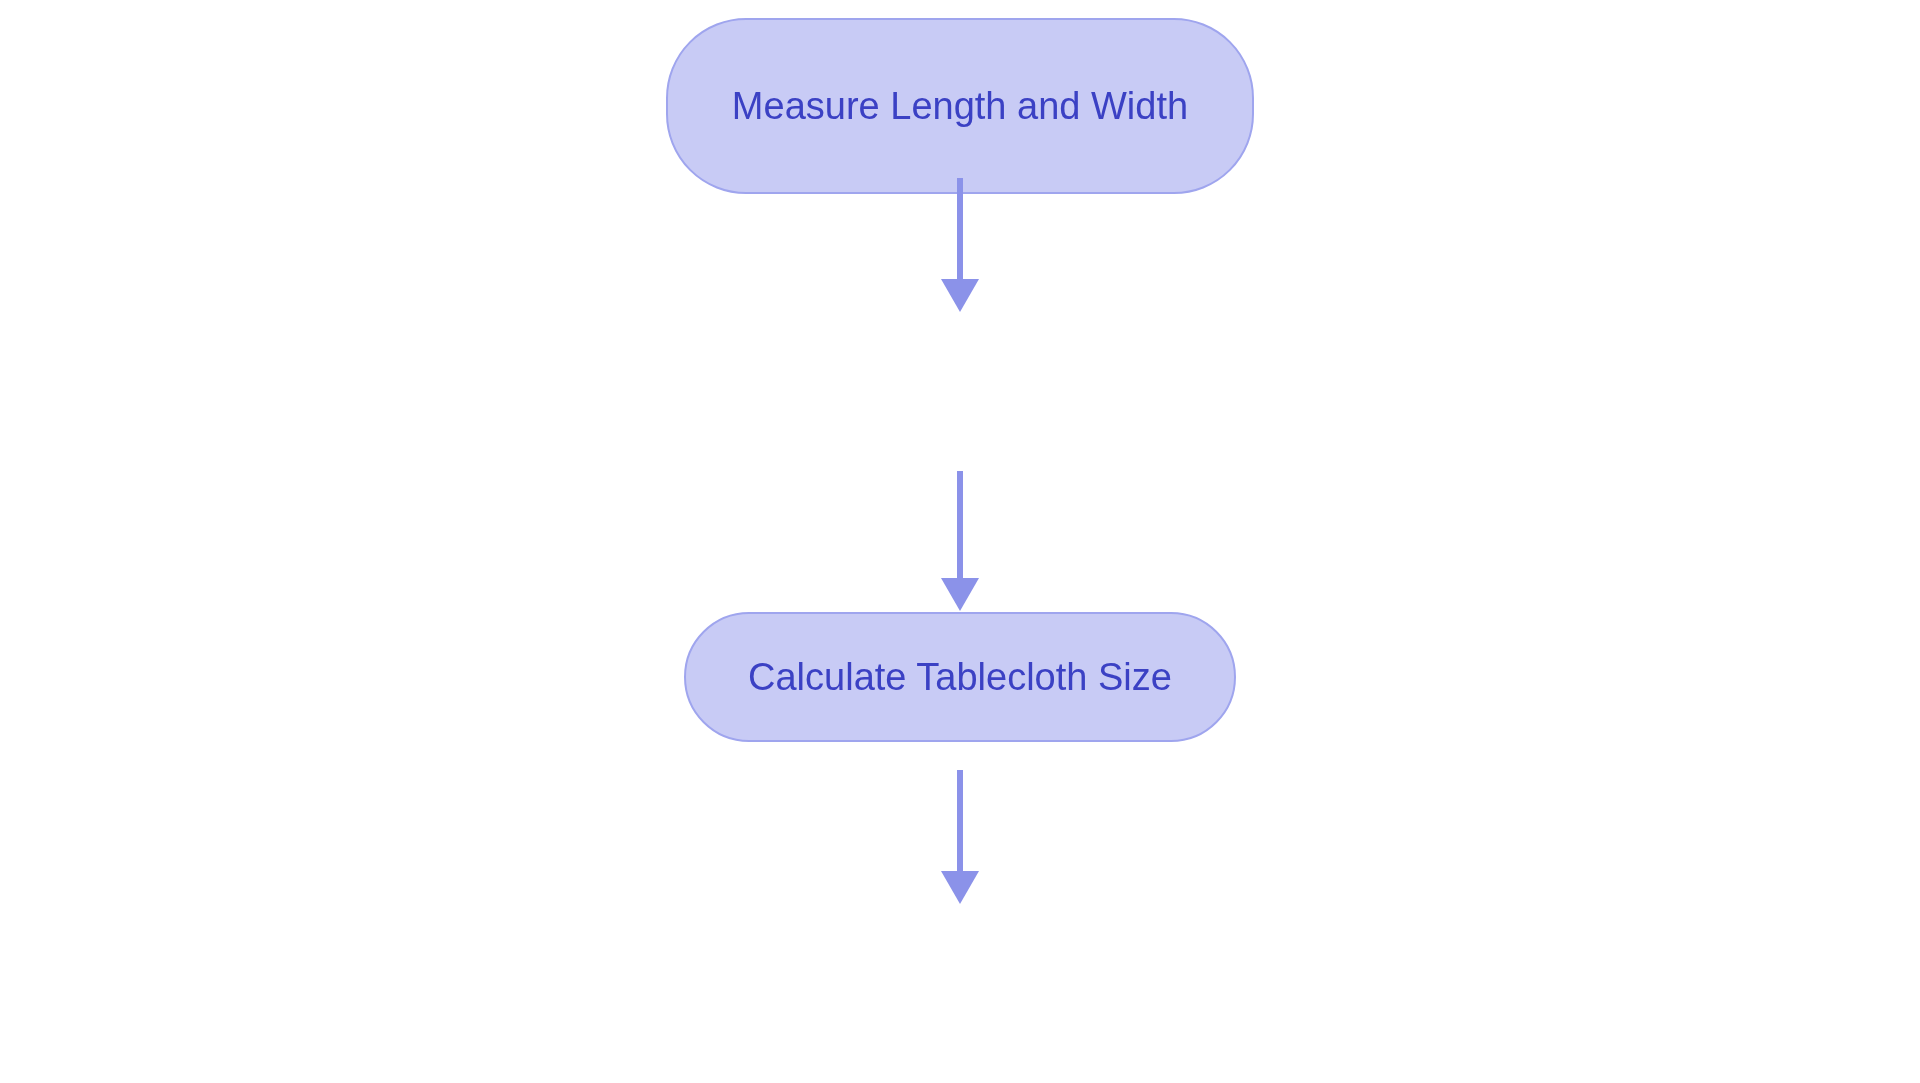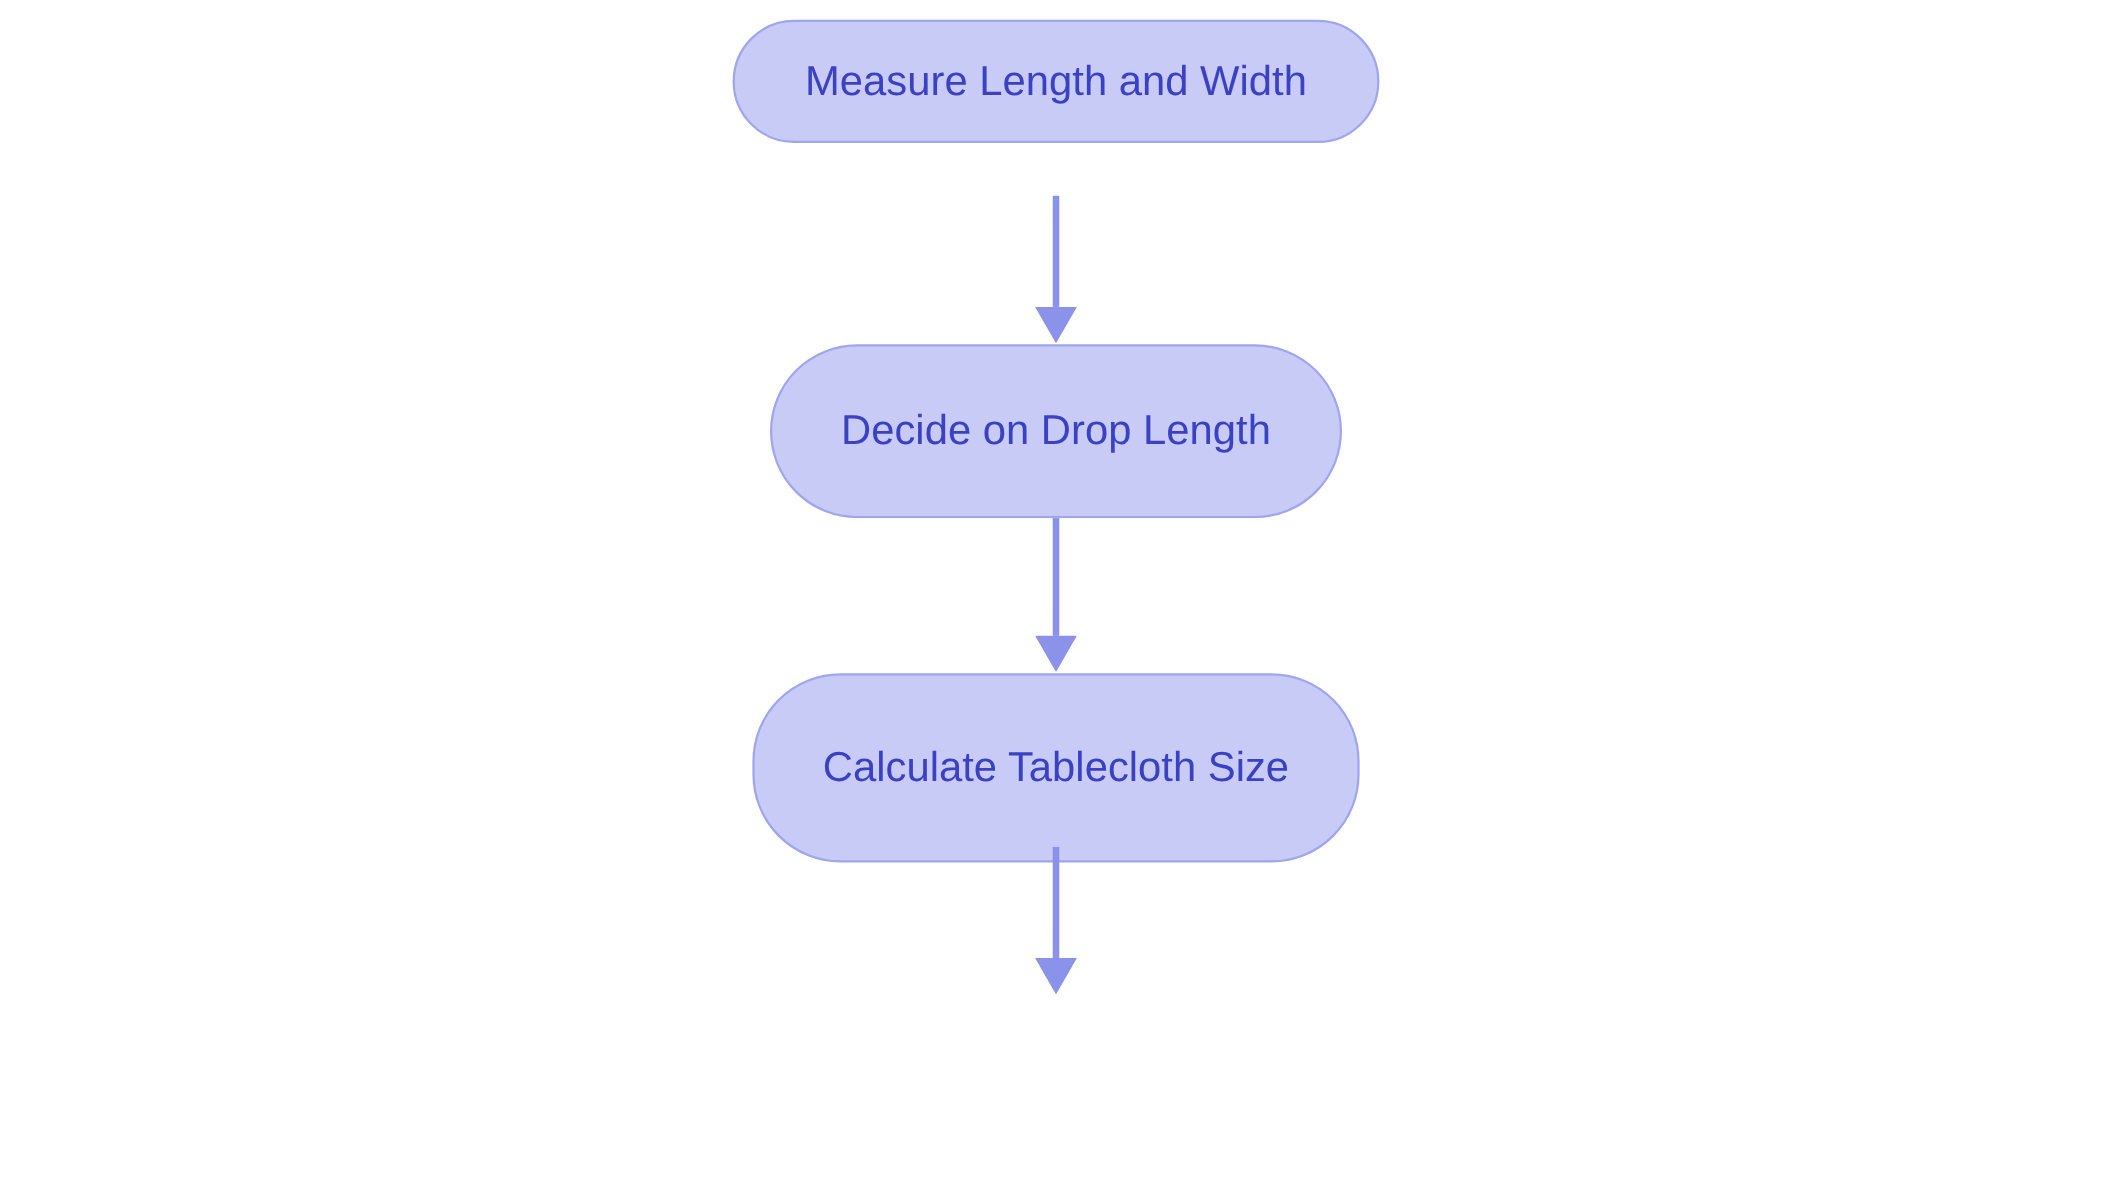--- a/index.html
+++ b/index.html
@@ -23,23 +23,23 @@
     justify-content: center;
     background: var(--node-fill, #c8cbf5);
     border: 2px solid var(--node-border, #9fa5ee);
     border-radius: 80px;
     color: var(--node-text, #3b41c4);
     font-size: 38px;
     font-weight: 400;
     white-space: nowrap;
     text-align: center;
   }
-  .node-1 { left: 666px; top: 18px;  width: 588px; height: 112px; }
+  .node-1 { left: 666px; top: 18px;  width: 588px; height: 176px; }
   .node-2 { left: 700px; top: 313px; width: 520px; height: 158px; }
-  .node-3 { left: 684px; top: 612px; width: 552px; height: 172px; }
+  .node-3 { left: 684px; top: 612px; width: 552px; height: 130px; }
   .node-4 { left: 670px; top: 905px; width: 580px; height: 158px; }
 
   .arrow-line {
     position: absolute;
     left: 957px;
     width: 6px;
     background: var(--arrow-color, #8b92e9);
   }
   .line-1 { top: 178px; height: 101px; }
   .line-2 { top: 471px; height: 107px; }
@@ -63,23 +63,20 @@
 
 <div class="canvas">
 
   <div class="flow-node node-1">
     <span>Measure Length and Width</span>
   </div>
 
   <div class="arrow-line line-1"></div>
   <div class="arrow-head head-1"></div>
 
-  <div class="flow-node node-2">
-    <span>Decide on Drop Length</span>
-  </div>
 
   <div class="arrow-line line-2"></div>
   <div class="arrow-head head-2"></div>
 
   <div class="flow-node node-3">
     <span>Calculate Tablecloth Size</span>
   </div>
 
   <div class="arrow-line line-3"></div>
   <div class="arrow-head head-3"></div>

